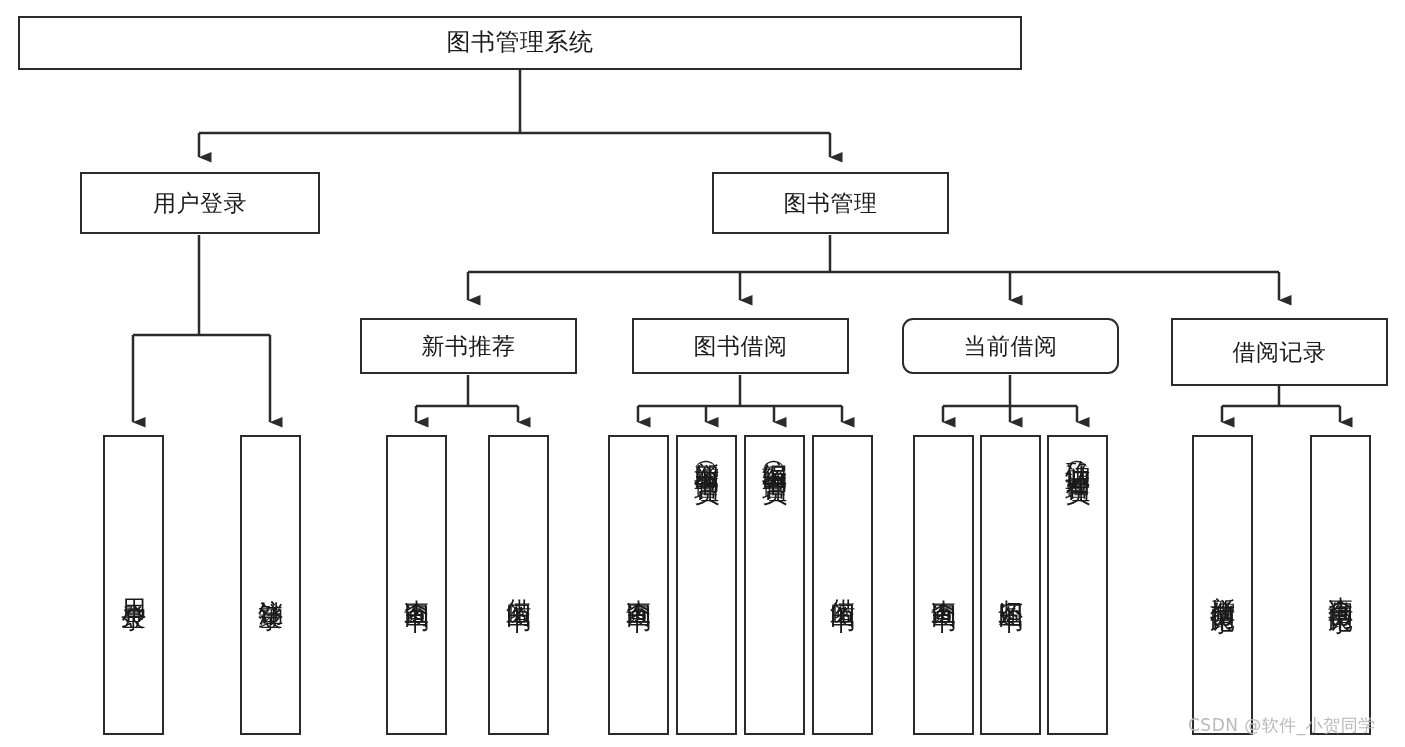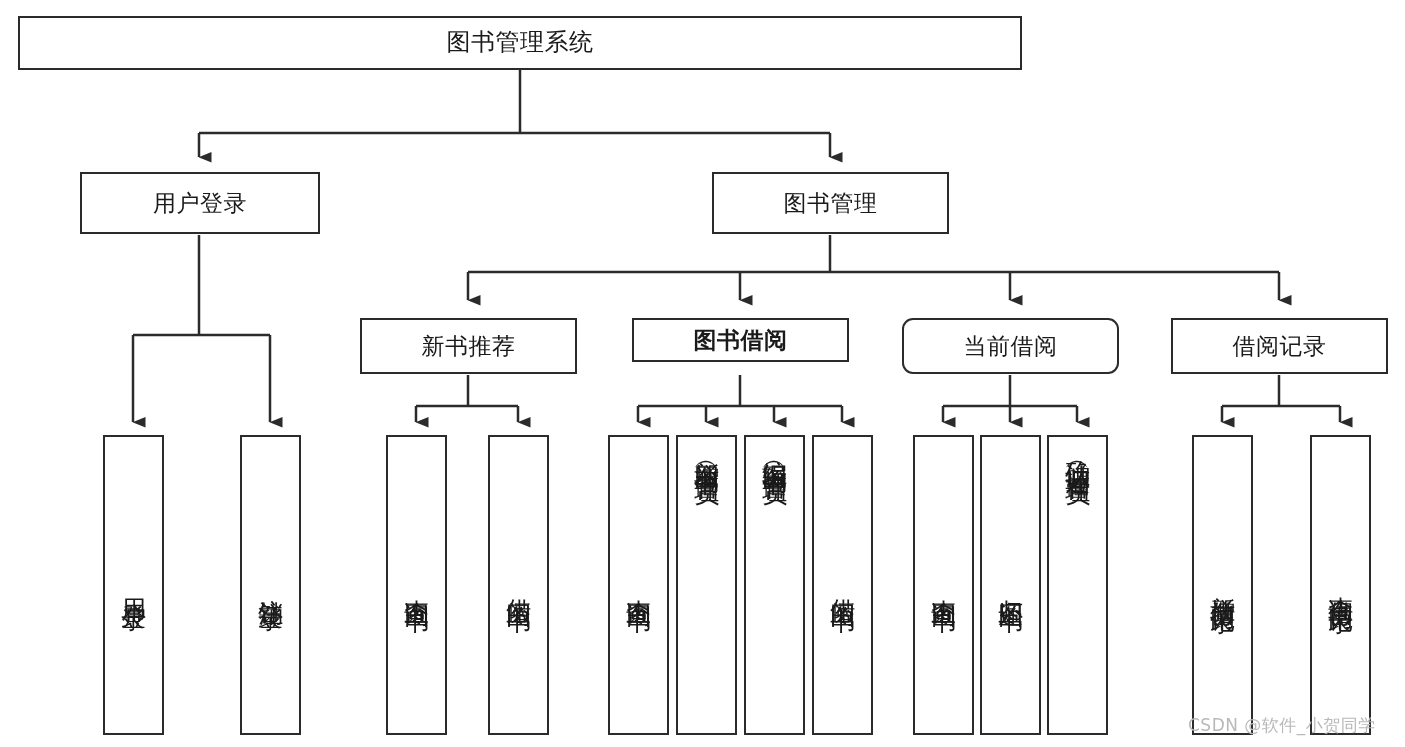--- a/index.html
+++ b/index.html
@@ -140,27 +140,27 @@
   <div class="node h" style="left:80px; top:172px; width:240px; height:62px;">
     <span class="lbl">用户登录</span>
   </div>
   <div class="node h" style="left:360px; top:318px; width:217px; height:56px;">
     <span class="lbl">新书推荐</span>
   </div>
 
   <div class="node h" style="left:712px; top:172px; width:237px; height:62px;">
     <span class="lbl">图书管理</span>
   </div>
-  <div class="node h" style="left:632px; top:318px; width:217px; height:44px;font-weight:bold;">
+  <div class="node h" style="left:632px; top:318px; width:217px; height:56px;">
     <span class="lbl">图书借阅</span>
   </div>
   <div class="node h" style="left:902px; top:318px; width:217px; height:56px;border-radius:11px;">
     <span class="lbl">当前借阅</span>
   </div>
-  <div class="node h" style="left:1171px; top:318px; width:217px; height:56px;">
+  <div class="node h" style="left:1171px; top:318px; width:217px; height:68px;">
     <span class="lbl">借阅记录</span>
   </div>
 
   <div class="node v center-text" style="left:103px; top:435px; width:61px; height:300px;">
     <span class="lbl">用户登录</span>
   </div>
   <div class="node v center-text" style="left:240px; top:435px; width:61px; height:300px;">
     <span class="lbl">注销登录</span>
   </div>
 

